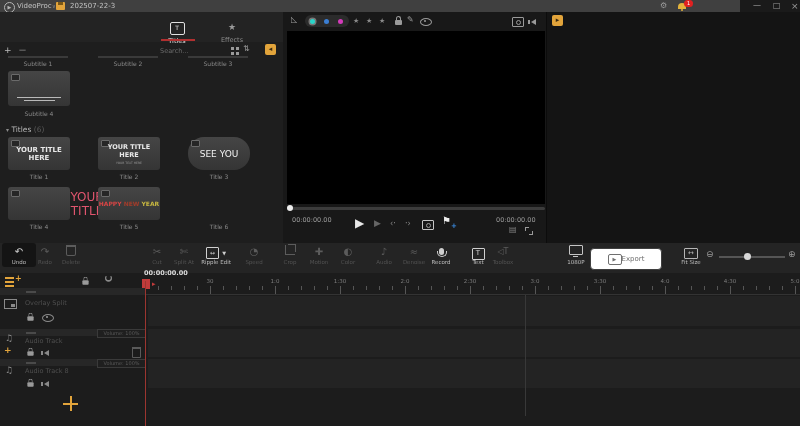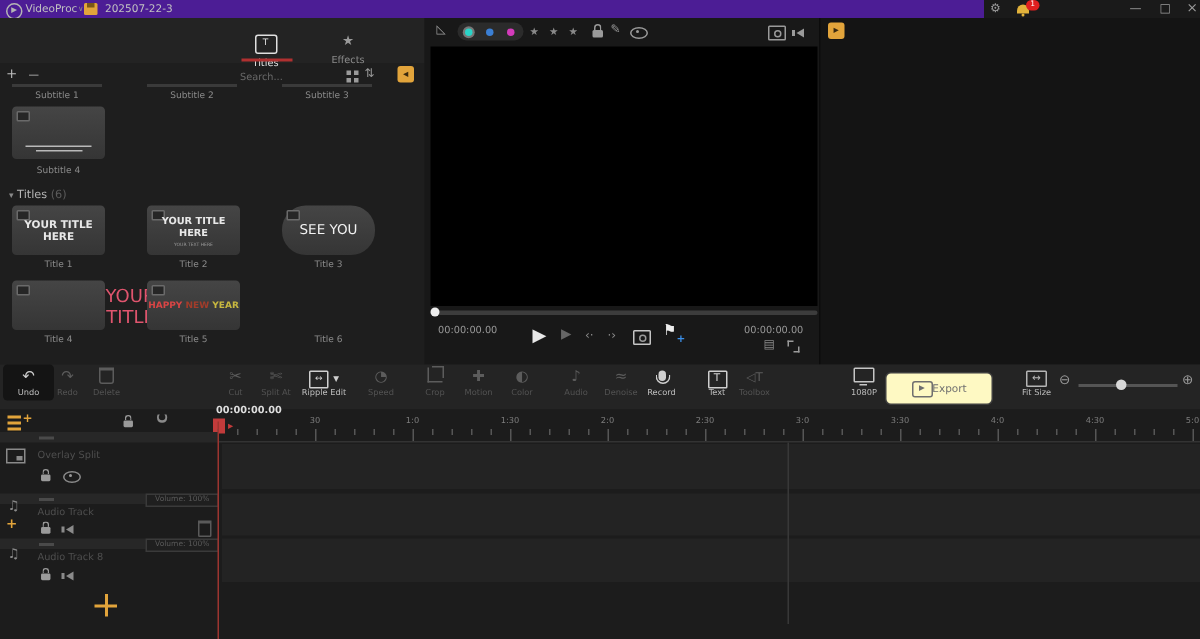--- a/index.html
+++ b/index.html
@@ -2,21 +2,21 @@
 <html><head>
 <meta charset="utf-8">
 <style>
   html,body{margin:0;padding:0;background:#101010;}
   #stage{position:relative;width:800px;height:426px;overflow:hidden;
          font-family:"DejaVu Sans",sans-serif;background:#1a1a1a;
          -webkit-font-smoothing:antialiased;}
   .abs{position:absolute;}
   .dimtxt{color:#5a5a5a;}
   
-  #titlebar{left:0;top:0;width:656px;height:12px;background:#4c1d95;}
+  #titlebar{left:0;top:0;width:740px;height:12px;background:#404040;}
   .tb-txt{font-size:7px;color:#c2c2c2;line-height:12px;}
   .logo{left:4px;top:2px;width:9px;height:9px;border:1px solid #b5b5b5;border-radius:50%;
         color:#b5b5b5;font-size:5px;line-height:8px;text-align:center;}
   .saveicon{left:56px;top:2px;width:9px;height:8px;background:#e2a43b;border-radius:1px;}
   .saveicon::after{content:"";position:absolute;left:2px;top:0;width:5px;height:3px;background:#7a5716;}
   .winbtn{font-size:8px;color:#9a9a9a;line-height:12px;}
   .icon-bell{left:678px;top:3px;width:8px;height:6px;background:#e2b23b;border-radius:4px 4px 0 0;}
   .icon-bell::after{content:"";position:absolute;left:3px;top:6px;width:2px;height:2px;background:#e2b23b;border-radius:50%;}
   .badge{left:684px;top:0px;min-width:7px;height:7px;background:#e02020;border-radius:4px;
          color:#fff;font-size:5px;line-height:7px;text-align:center;padding:0 1px;}
@@ -106,21 +106,21 @@
                 color:#cfcfcf;font-size:7px;line-height:9px;}
   .icon-ripple{display:inline-block;width:11px;height:10px;border:1px solid #cfcfcf;border-radius:1px;
                color:#cfcfcf;font-size:6px;line-height:9px;}
   .icon-crop{display:inline-block;width:9px;height:9px;border-left:1px solid #5c5c5c;border-bottom:1px solid #5c5c5c;position:relative;}
   .icon-crop::after{content:"";position:absolute;left:2px;bottom:2px;width:7px;height:7px;
                     border-right:1px solid #5c5c5c;border-top:1px solid #5c5c5c;}
   .icon-monitor{display:inline-block;width:12px;height:8px;border:1px solid #c5c5c5;border-radius:1px;position:relative;}
   .icon-monitor::after{content:"";position:absolute;left:3px;bottom:-3px;width:5px;height:1px;background:#c5c5c5;}
   .icon-fit{display:inline-block;width:12px;height:9px;border:1px solid #b5b5b5;border-radius:1px;
             color:#b5b5b5;font-size:7px;line-height:8px;}
-  #export-btn{left:590px;top:248px;width:70px;height:20px;background:#fef9c3;border:1px solid #3f3f3f;
+  #export-btn{left:590px;top:248px;width:70px;height:20px;background:#ffffff;border:1px solid #3f3f3f;
               border-radius:4px;display:flex;align-items:center;justify-content:center;}
   .icon-export{width:12px;height:9px;border:1px solid #6f6f6f;border-radius:2px;
                color:#6f6f6f;font-size:5px;line-height:8px;text-align:center;}
   #export-label{font-size:7px;color:#6f6f6f;}
   .zoomctl{font-size:9px;color:#9a9a9a;}
   .slider-track{left:719px;top:256px;width:66px;height:2px;background:#555;}
   .slider-dot{left:744px;top:253px;width:7px;height:7px;background:#d8d8d8;border-radius:50%;}
   
   #timeline{left:0;top:273px;width:800px;height:153px;background:#1c1c1c;}
   .icon-addtrack{left:5px;top:4px;width:9px;height:2px;background:#e2a43b;

